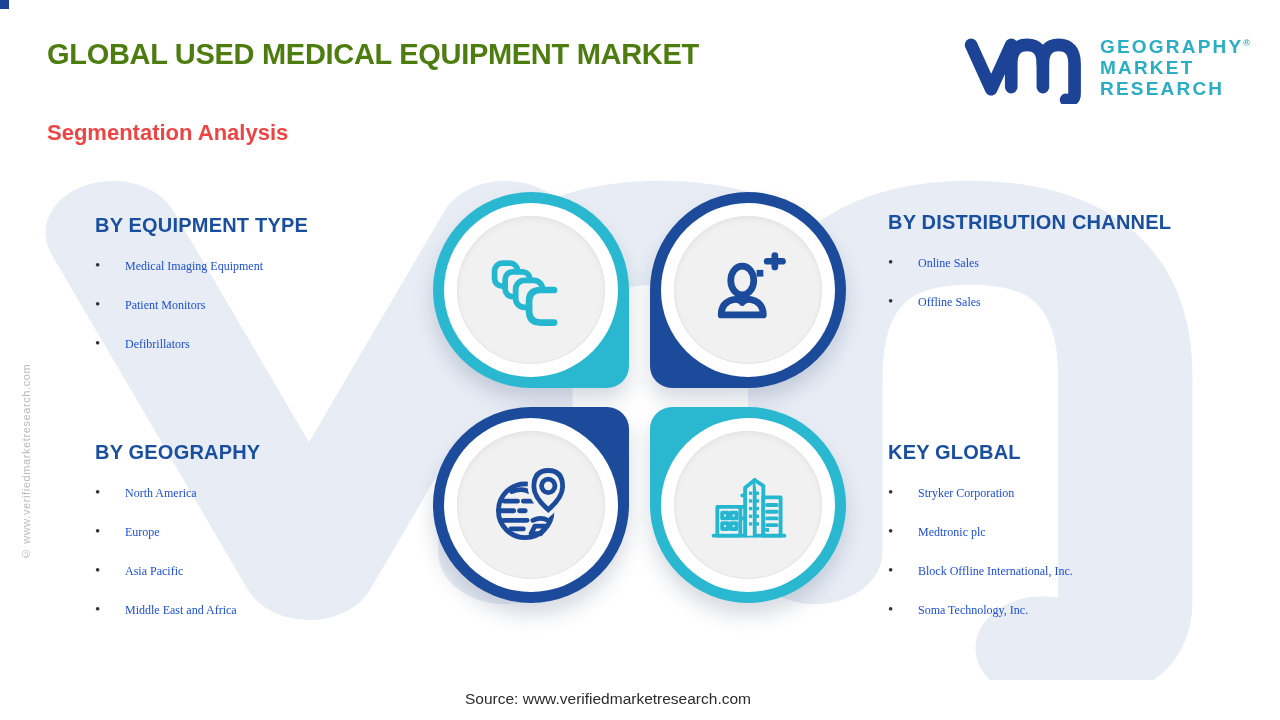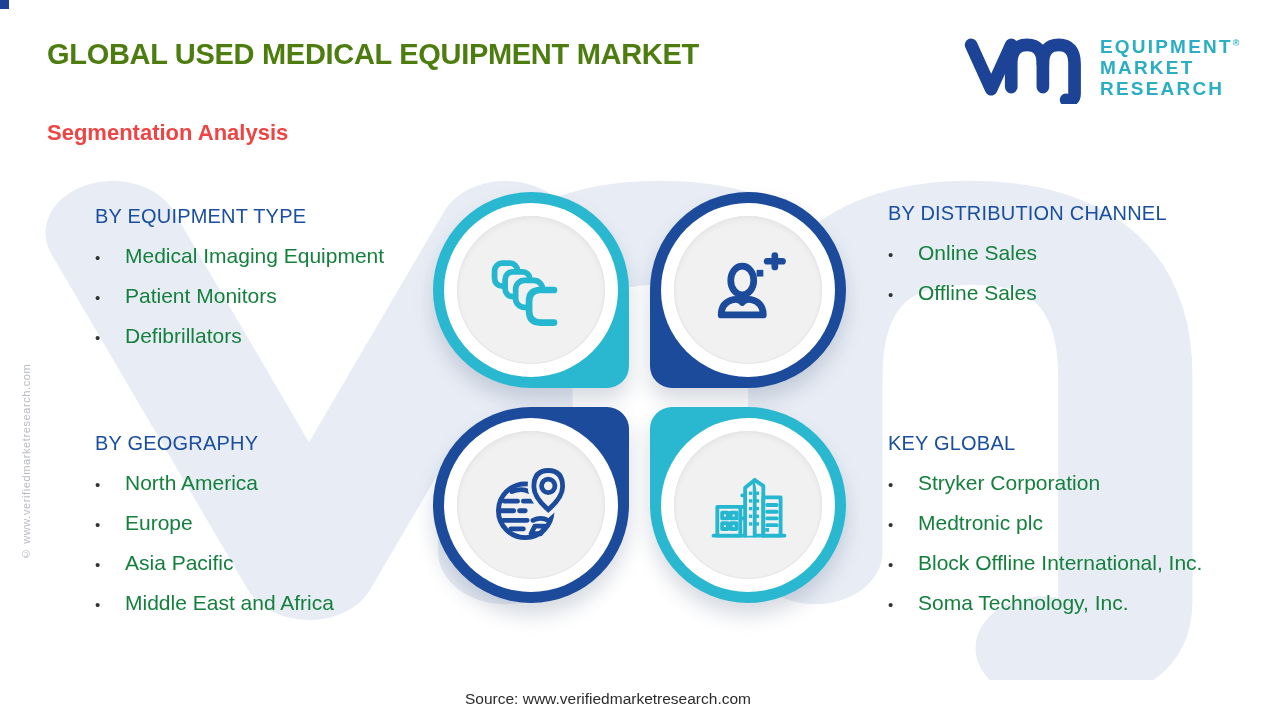--- a/index.html
+++ b/index.html
@@ -40,23 +40,23 @@
     box-shadow:inset 0 0 0 1px #e6e6e8, inset 0 3px 6px rgba(0,0,0,0.05);
     display:flex; align-items:center; justify-content:center; }
   .quad-icon { width:92px; height:92px; }
 
   
   .section { position:absolute; z-index:2; }
   .sec-equipment { left:95px; top:205px; width:335px; }
   .sec-distribution { left:888px; top:202px; width:370px; }
   .sec-geography { left:95px; top:432px; width:335px; }
   .sec-players { left:888px; top:432px; width:370px; }
-  .section h2 { font-size:20px; font-weight:normal; color:#1a4fa0; letter-spacing:0.2px; margin-bottom:16px; }
+  .section h2 { font-size:20px; font-weight:bold; color:#1a4fa0; letter-spacing:0.2px; margin-bottom:16px;margin-top:9px; }
   .section ul { list-style:none; }
-  .section li { display:flex; align-items:baseline; font-size:21px; color:#15803d; line-height:24px; margin-bottom:14px; }
+  .section li { display:flex; align-items:baseline; font-size:12px; color:#1d4ed8; line-height:24px; margin-bottom:14px;font-family:Liberation Serif, serif; }
   .section li::before { content:"\2022"; color:#333; font-size:15px; min-width:30px; }
 
   .source-line { position:absolute; left:465px; top:690px; z-index:2; font-size:15.5px; color:#2b2b2b; }
 </style>
 </head>
 <body>
 
 <div class="stage">
 
   <div class="corner-accent"></div>
@@ -76,21 +76,21 @@
 
   <div class="logo">
     <svg class="logo-monogram" viewBox="0 0 120 72" aria-hidden="true">
       <g fill="none" stroke="#1d4396" stroke-width="12" stroke-linecap="round" stroke-linejoin="round">
         <path d="M8 16 L27 58 L46 16"></path>
         <path d="M46 56 L46 34 Q46 16 61 16 Q76 16 76 34 L76 56"></path>
         <path d="M76 34 Q76 16 91 16 Q106 16 106 34 L106 62 Q106 70 98 68"></path>
       </g>
     </svg>
     <div class="logo-text">
-      <div><span>EQUIPMENT</span><span class="reg">®</span></div>
+      <div><span>GEOGRAPHY</span><span class="reg">®</span></div>
       <div>MARKET</div>
       <div>RESEARCH</div>
     </div>
   </div>
 
   <div class="quad quad-tl">
     <div class="quad-white"></div>
     <div class="quad-gray">
       <svg class="quad-icon" viewBox="0 0 96 96" aria-hidden="true">
         <g stroke="#25b7cf" stroke-linecap="round" stroke-linejoin="round">

